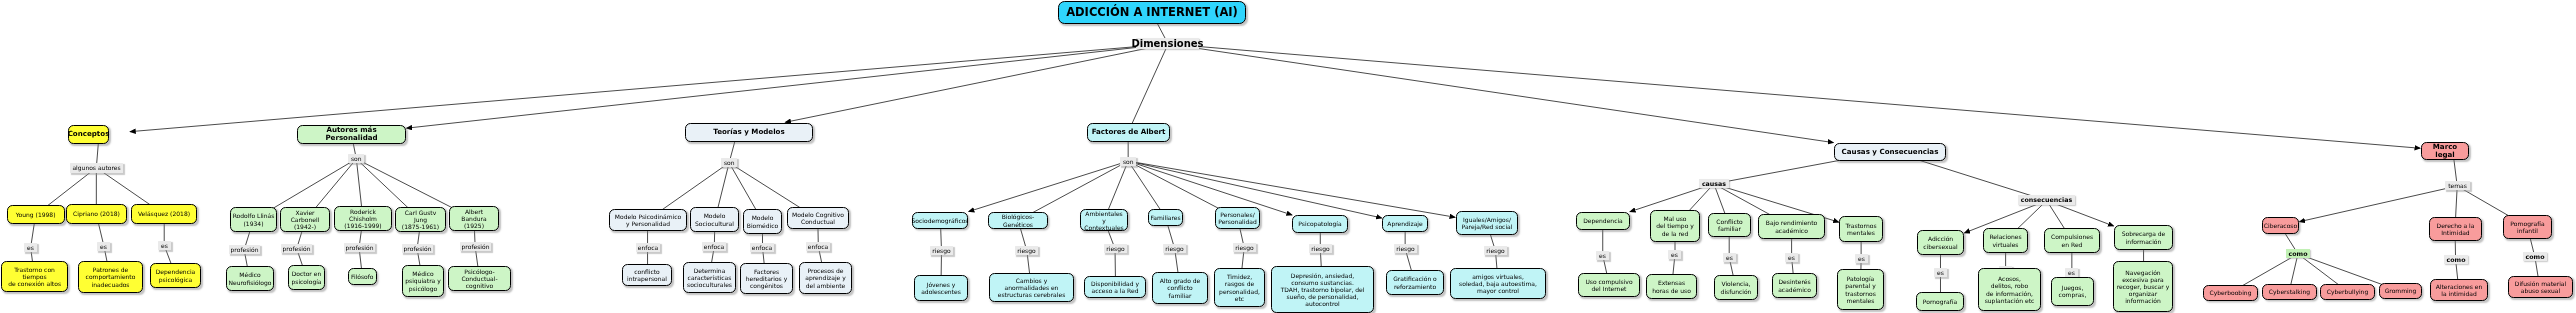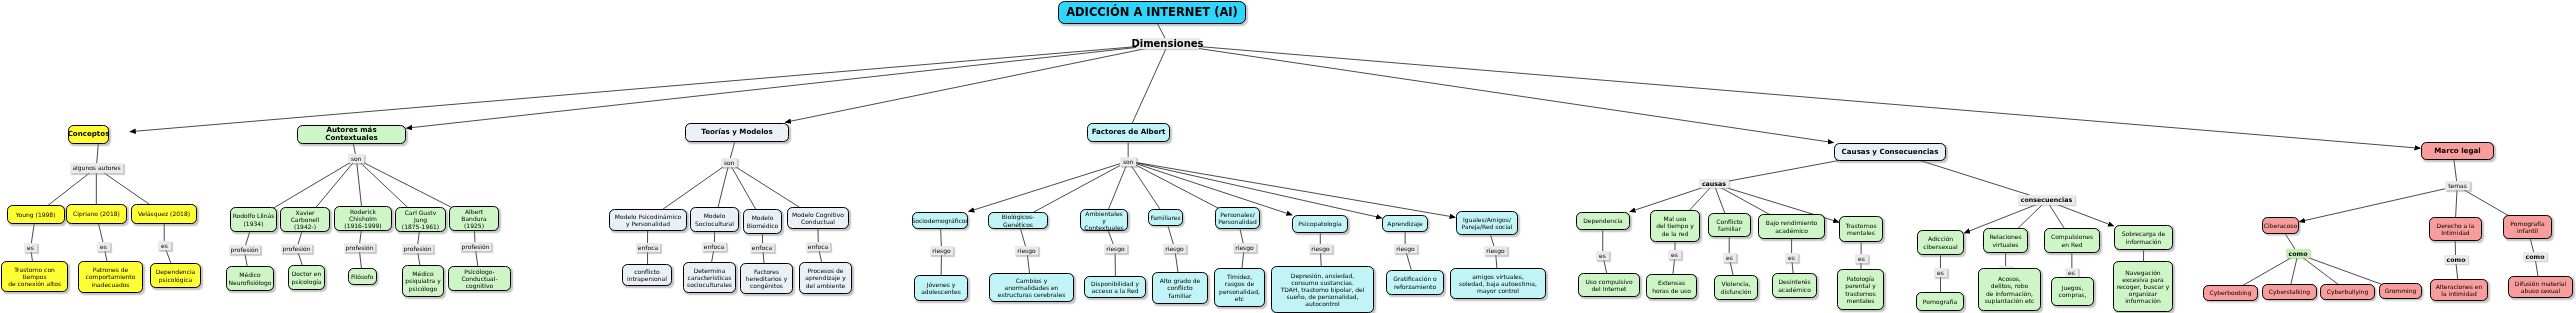--- a/index.html
+++ b/index.html
@@ -157,21 +157,21 @@
     <div class="node lbl" style="left: 97px; top: 242px; width: 13px; height: 8.8px;">es</div>
     <div class="node lbl" style="left: 158px; top: 241px; width: 13px; height: 8.8px;">es</div>
     <div class="node box yellow" style="left: 1.1px; top: 261px; width: 67px; height: 31px;">Trastorno con
 tiempos
 de conexión altos</div>
     <div class="node box yellow" style="left: 78px; top: 261px; width: 65px; height: 32px;">Patrones de
 comportamiento
 inadecuados</div>
     <div class="node box yellow" style="left: 150px; top: 263px; width: 51px; height: 25px;">Dependencia
 psicológica</div>
-    <div class="node box hd green" style="left: 297px; top: 125px; width: 109px; height: 18.6px;">Autores más Contextuales</div>
+    <div class="node box hd green" style="left: 297px; top: 125px; width: 109px; height: 18.6px;">Autores más Personalidad</div>
     <div class="node lbl" style="left: 348px; top: 154px; width: 16.4px; height: 8.8px;">son</div>
     <div class="node box green" style="left: 230px; top: 207px; width: 47px; height: 25px;">Rodolfo Llinás
 (1934)</div>
     <div class="node box green" style="left: 280px; top: 207px; width: 50px; height: 25px;">Xavier Carbonell
 (1942-)</div>
     <div class="node box green" style="left: 334px; top: 206px; width: 58px; height: 25px;">Roderick Chisholm
 (1916-1999)</div>
     <div class="node box green" style="left: 395px; top: 207px; width: 51px; height: 25px;">Carl Gustv Jung
 (1875-1961)</div>
     <div class="node box green" style="left: 449px; top: 206px; width: 50px; height: 25px;">Albert Bandura
@@ -184,21 +184,21 @@
     <div class="node box green" style="left: 226px; top: 266px; width: 48px; height: 25px;">Médico
 Neurofisiólogo</div>
     <div class="node box green" style="left: 288px; top: 265px; width: 37px; height: 25px;">Doctor en
 psicología</div>
     <div class="node box green" style="left: 348px; top: 268px; width: 28.5px; height: 17px;">Filósofo</div>
     <div class="node box green" style="left: 402px; top: 265px; width: 42px; height: 32px;">Médico
 psiquiatra y
 psicólogo</div>
     <div class="node box green" style="left: 448px; top: 266px; width: 63px; height: 25px;">Psicólogo-
 Conductual-cognitivo</div>
-    <div class="node box hd blue" style="left: 685px; top: 123px; width: 104px; height: 18.6px;">Teorías y Modelos</div>
+    <div class="node box hd blue" style="left: 685px; top: 123px; width: 128px; height: 18.6px;">Teorías y Modelos</div>
     <div class="node lbl" style="left: 721px; top: 158px; width: 16.4px; height: 8.8px;">son</div>
     <div class="node box blue" style="left: 609px; top: 209px; width: 78px; height: 22.4px;">Modelo Psicodinámico
 y Personalidad</div>
     <div class="node box blue" style="left: 690px; top: 207px; width: 49px; height: 25px;">Modelo
 Sociocultural</div>
     <div class="node box blue" style="left: 743px; top: 209px; width: 39px; height: 25px;">Modelo
 Biomédico</div>
     <div class="node box blue" style="left: 787px; top: 207px; width: 62px; height: 22.4px;">Modelo Cognitivo
 Conductual</div>
     <div class="node lbl" style="left: 636px; top: 243px; width: 24px; height: 8.8px;">enfoca</div>
@@ -308,21 +308,21 @@
 delitos, robo
 de información,
 suplantación etc</div>
     <div class="node box green" style="left: 2051px; top: 277px; width: 43px; height: 28.5px;">Juegos,
 compras,</div>
     <div class="node box green" style="left: 2113px; top: 261px; width: 60px; height: 51px;">Navegación
 excesiva para
 recoger, buscar y
 organizar
 información</div>
-    <div class="node box hd red" style="left: 2421px; top: 142px; width: 73px; height: 18px;">Marco legal</div>
+    <div class="node box hd red" style="left: 2421px; top: 142px; width: 48px; height: 18px;">Marco legal</div>
     <div class="node lbl" style="left: 2445px; top: 181px; width: 25px; height: 9.3px;">temas</div>
     <div class="node box red" style="left: 2262px; top: 217px; width: 37px; height: 17px;">Ciberacoso</div>
     <div class="node box red" style="left: 2429px; top: 217px; width: 53px; height: 23.5px;">Derecho a la
 Intimidad</div>
     <div class="node box red" style="left: 2503px; top: 215px; width: 49px; height: 23.5px;">Pornografía
 infantil</div>
     <div class="node lbl-g" style="left: 2286px; top: 249px; width: 24px; height: 9.3px;">como</div>
     <div class="node lbl-b" style="left: 2444px; top: 255px; width: 24px; height: 9.3px;">como</div>
     <div class="node lbl-b" style="left: 2523px; top: 252px; width: 24px; height: 9.3px;">como</div>
     <div class="node box red" style="left: 2203px; top: 285px; width: 55px; height: 16px;">Cyberboobing</div>

